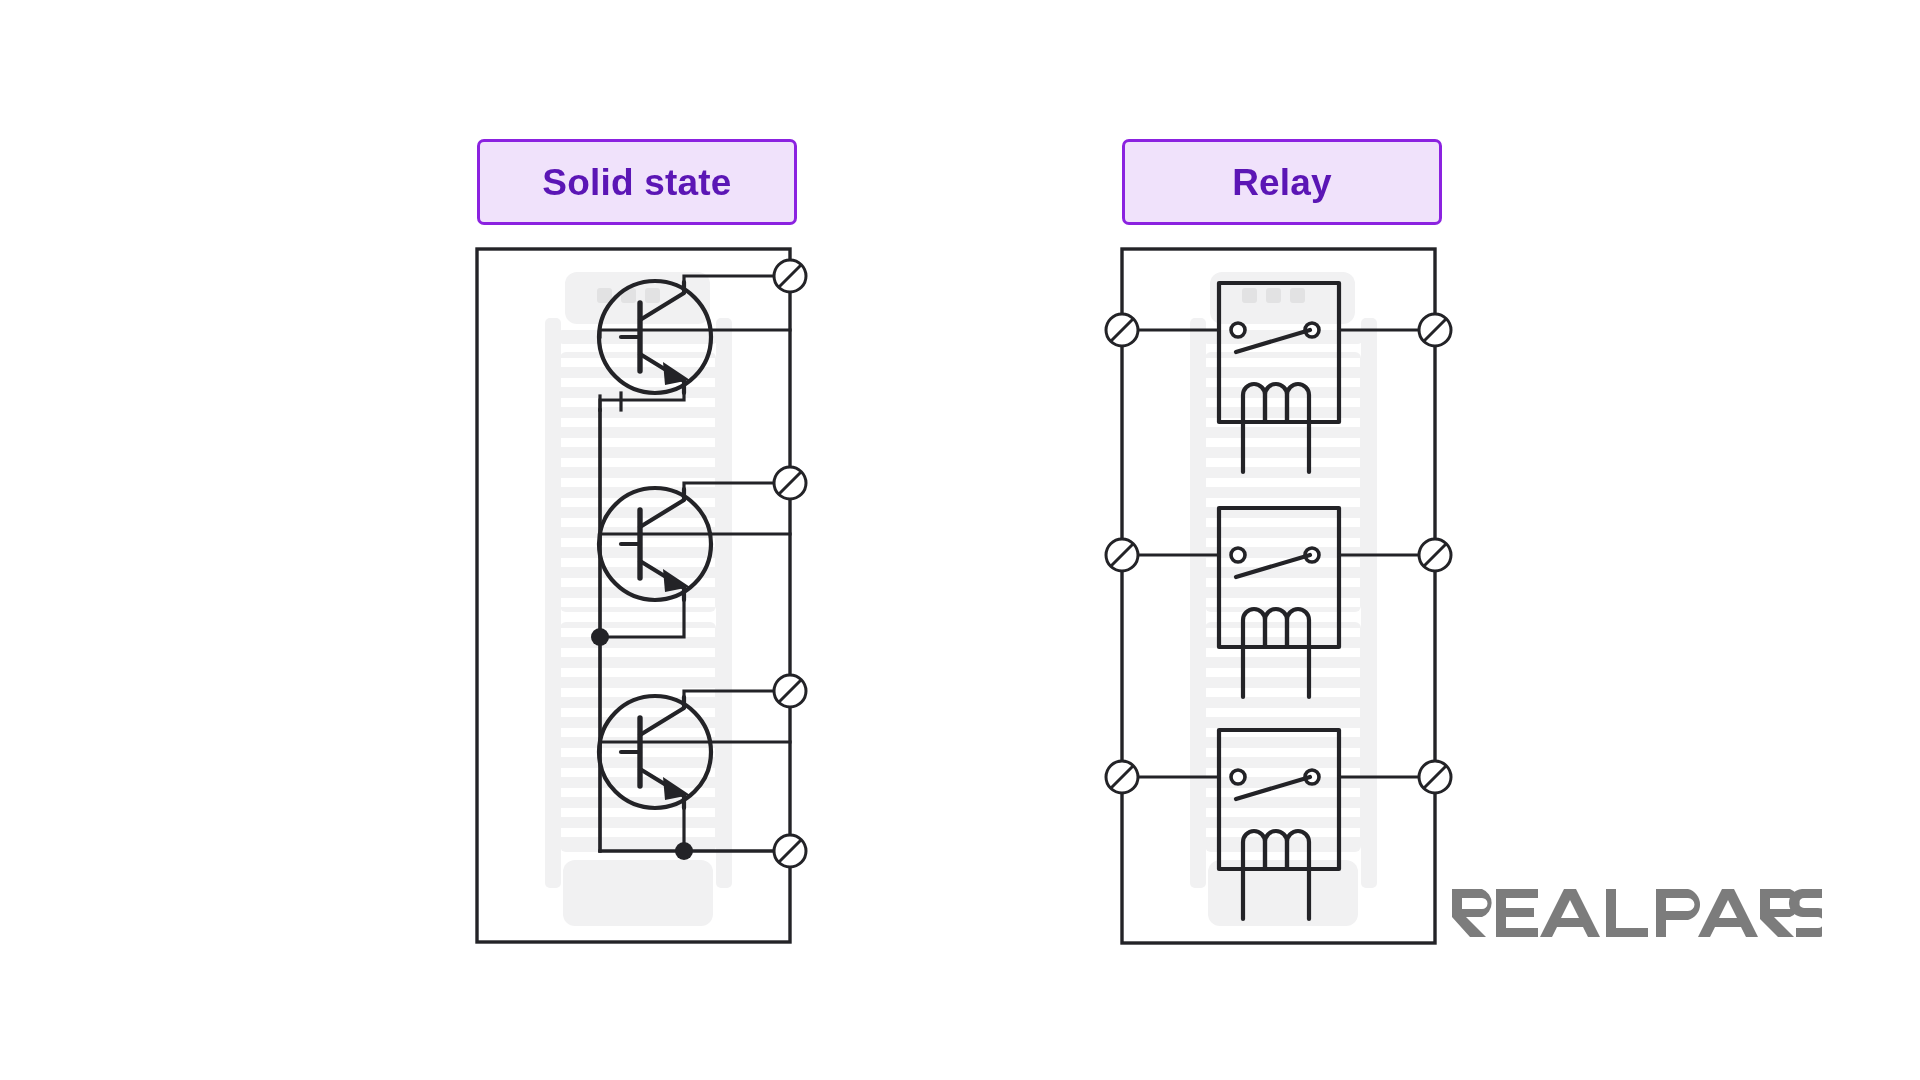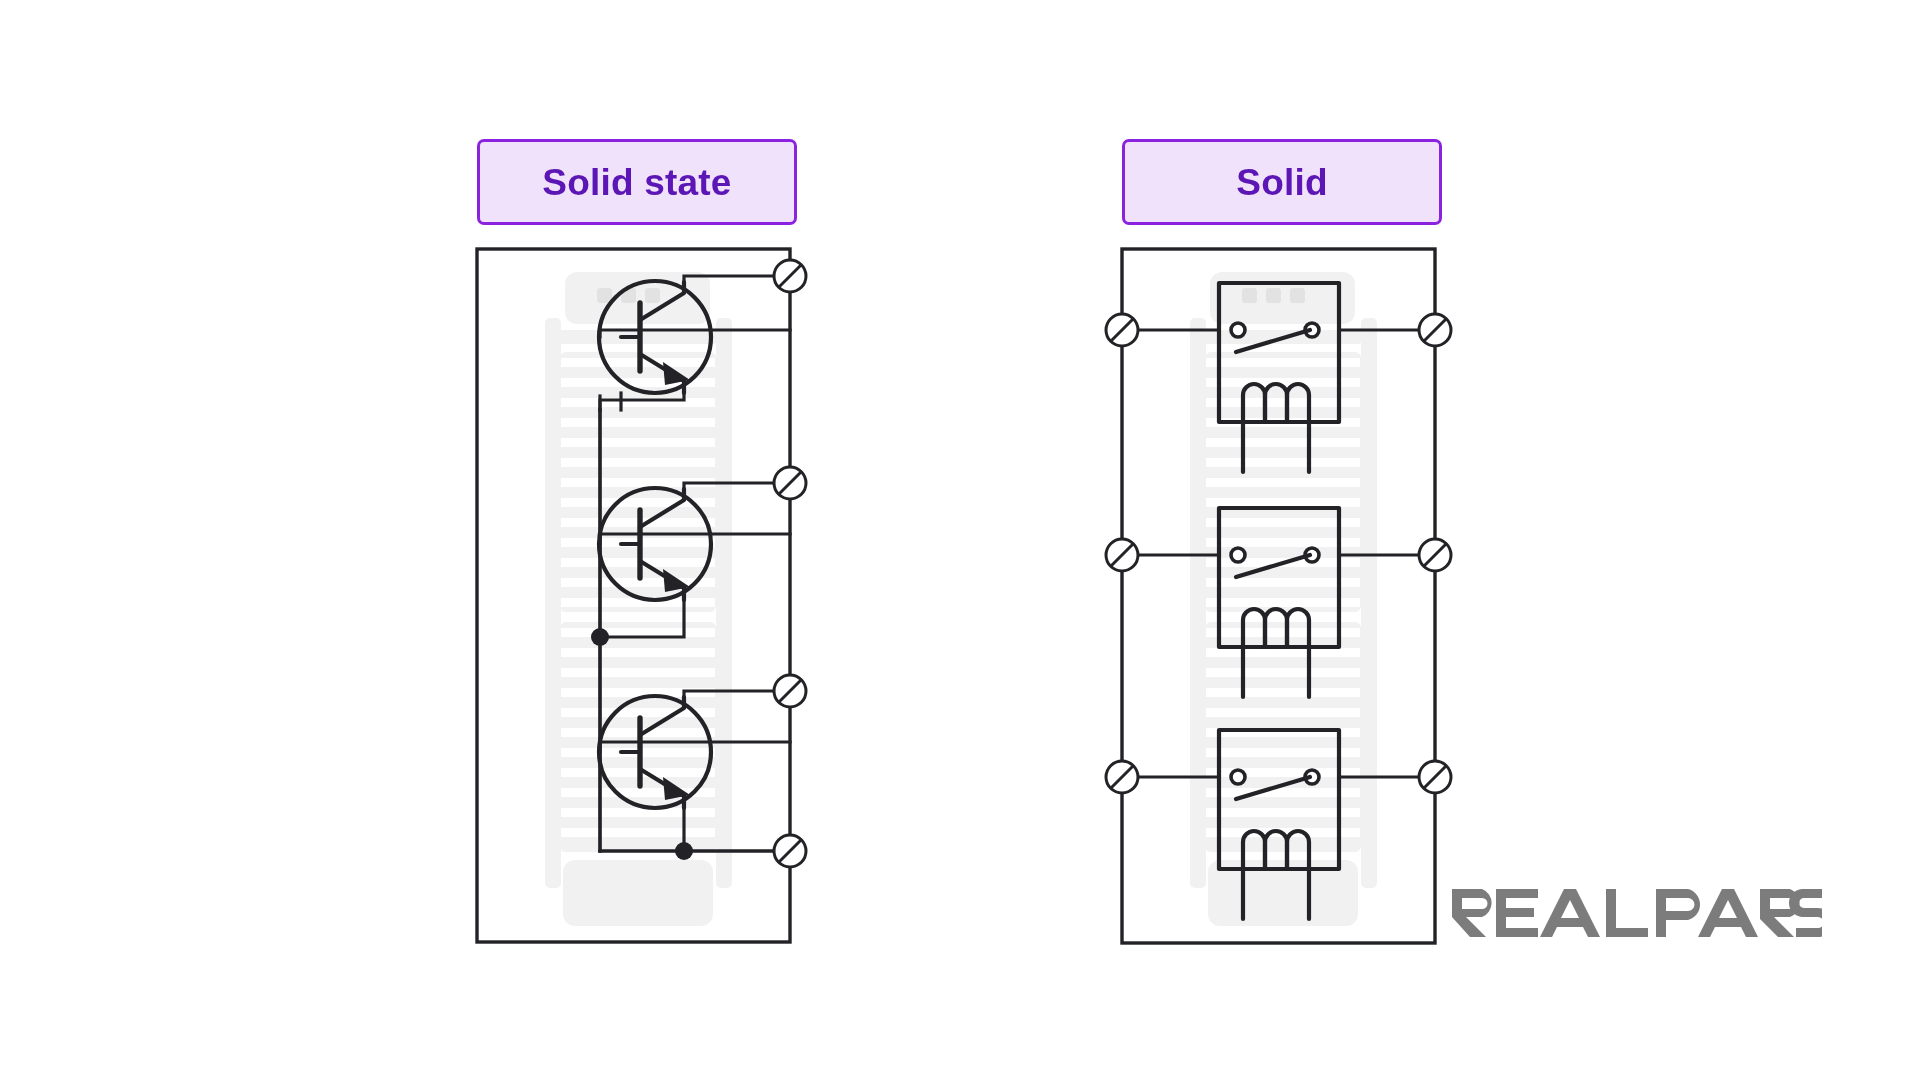--- a/index.html
+++ b/index.html
@@ -114,21 +114,21 @@
     fill: #7C7C7C;
   }
 </style>
 </head>
 <body>
 
 <div id="stage">
 
   <div class="panel-label" id="label-solid-state">Solid state</div>
 
-  <div class="panel-label" id="label-relay">Solid</div>
+  <div class="panel-label" id="label-relay">Relay</div>
 
   <svg class="diagram" viewBox="0 0 1920 1080">
 
     <g>
       <rect class="watermark-fill" x="565" y="272" width="145" height="52" rx="12"></rect>
       <rect class="watermark-fill" x="558" y="330" width="160" height="14" rx="5"></rect>
       <rect class="watermark-fill" x="560" y="352" width="156" height="260" rx="6"></rect>
       <rect class="watermark-fill" x="560" y="622" width="156" height="230" rx="6"></rect>
       <rect class="watermark-fill" x="563" y="860" width="150" height="66" rx="12"></rect>
       <rect class="watermark-fill" x="545" y="318" width="16" height="570" rx="5"></rect>

